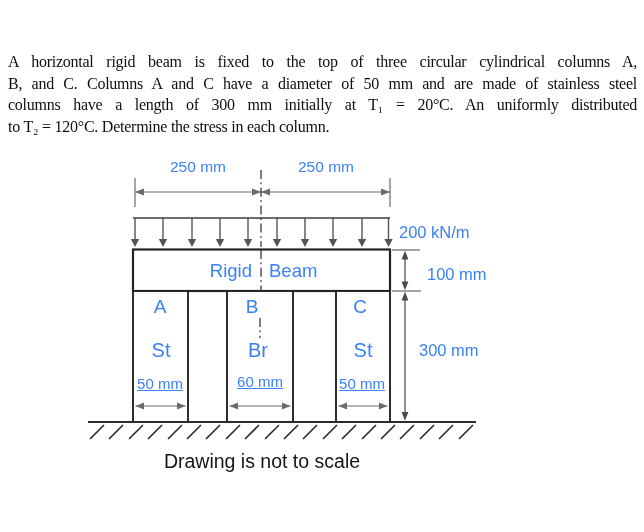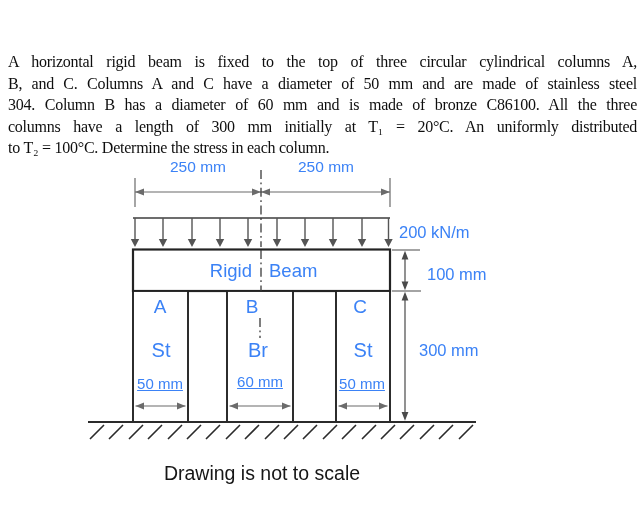--- a/index.html
+++ b/index.html
@@ -20,31 +20,30 @@
   
   .diagram{position:absolute;left:0;top:150px;width:644px;height:382px;}
   .diagram svg{position:absolute;left:0;top:0;}
   .lbl{position:absolute;color:#3b82f6;white-space:nowrap;line-height:1.05;}
   .dim-top{font-size:15.5px;width:80px;text-align:center;top:9px;}
   .dim-side{font-size:16.5px;}
   .beam-word{font-size:18.5px;top:111px;}
   .col-letter{font-size:19px;width:40px;text-align:center;top:147px;}
   .col-mat{font-size:20px;width:50px;text-align:center;top:190px;}
   .col-size{font-size:15px;width:70px;text-align:center;text-decoration:underline;}
-  .caption{font-size:19.5px;width:300px;text-align:center;top:301px;left:112px;color:#161616;margin-top:12px;}
+  .caption{font-size:19.5px;width:300px;text-align:center;top:301px;left:112px;color:#161616;}
 </style>
 </head>
 <body>
 
 <div class="problem">
   <div class="pline">A horizontal rigid beam is fixed to the top of three circular cylindrical columns A,</div>
   <div class="pline">B, and C. Columns A and C have a diameter of 50 mm and are made of stainless steel</div>
-  <div class="pline">304. Column B has a diameter of 60 mm and is made of bronze C86100. All the three</div>
   <div class="pline">columns have a length of 300 mm initially at T₁ = 20°C. An uniformly distributed</div>
-  <div class="pline last">to T₂ = 100°C. Determine the stress in each column.</div>
+  <div class="pline last">to T₂ = 120°C. Determine the stress in each column.</div>
 </div>
 
 <div class="diagram">
 
   <svg width="644" height="382" viewBox="0 0 644 382">
 
     <g stroke="#6b6b6b" stroke-width="1.2" fill="none">
       <path d="M135 28 V57 M390 28 V57 M135 42 H390"></path>
     </g>
     <g fill="#6b6b6b" stroke="none">

